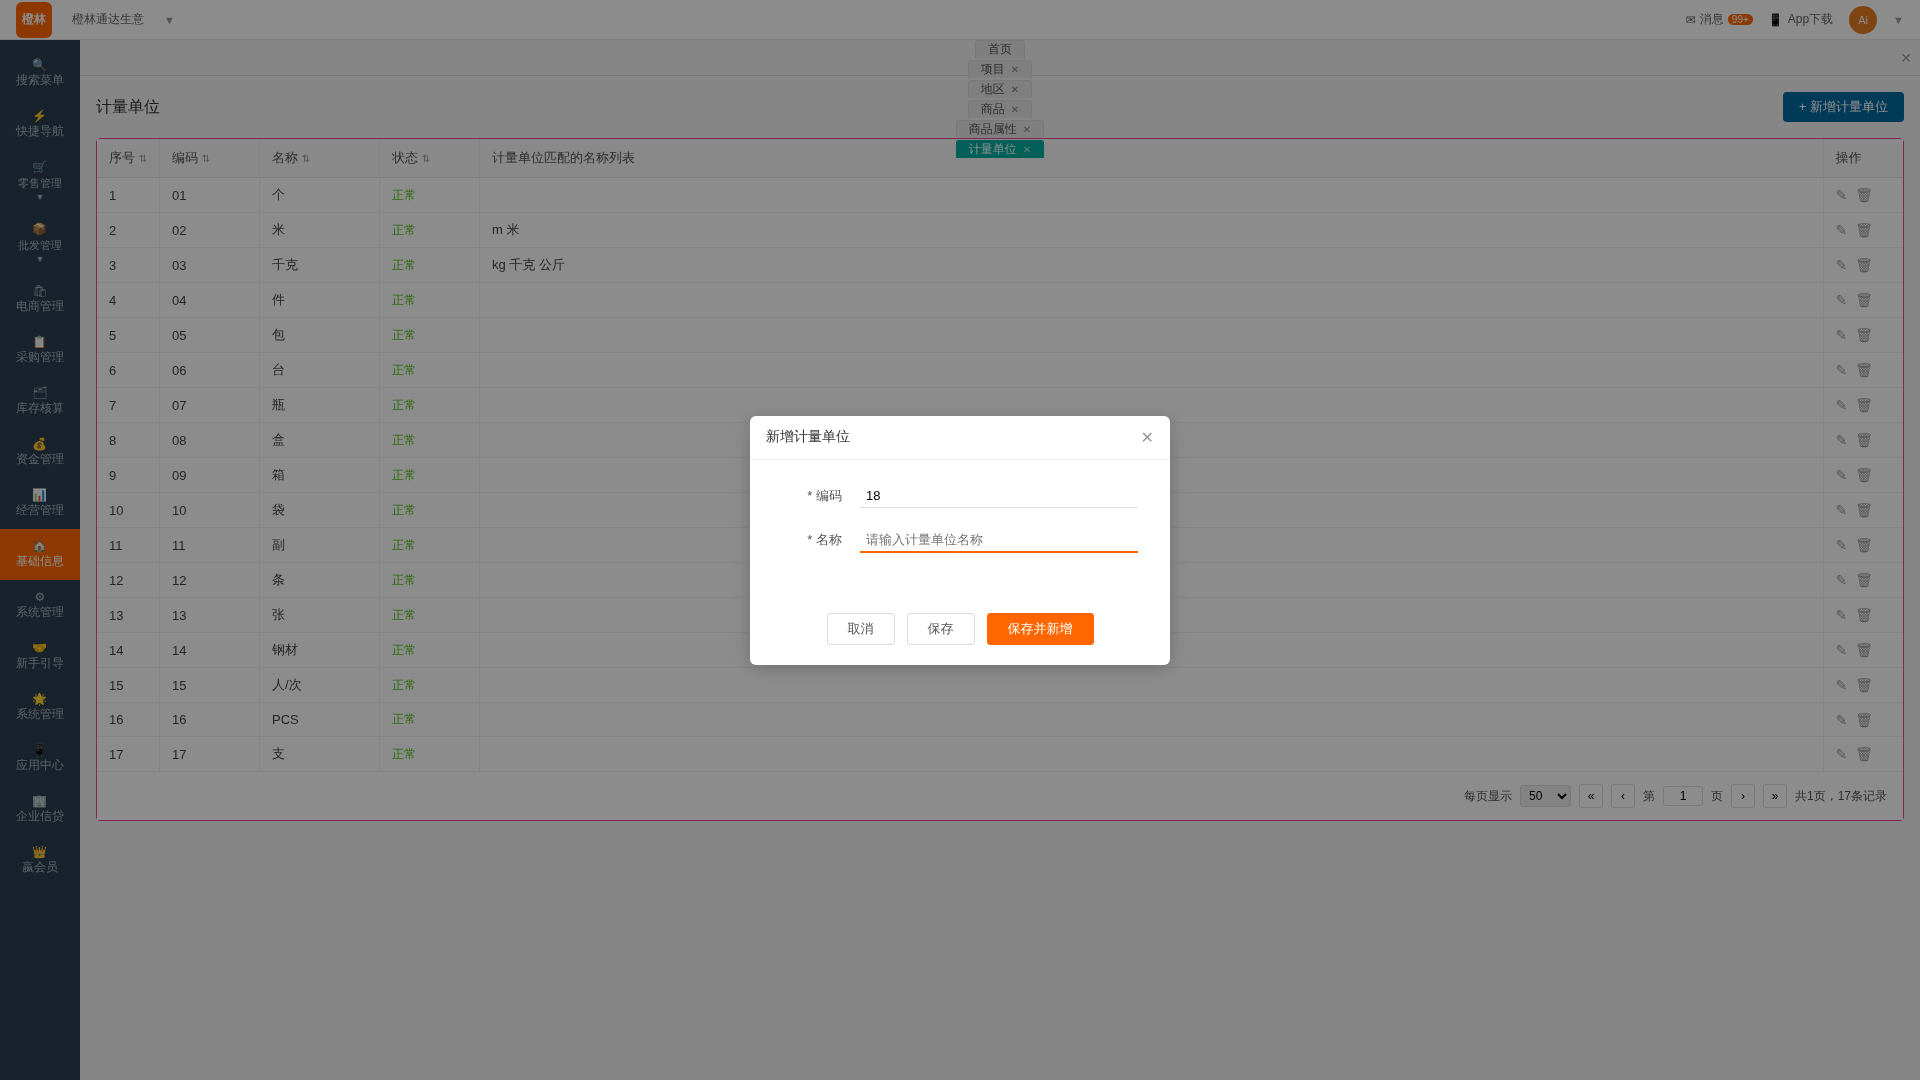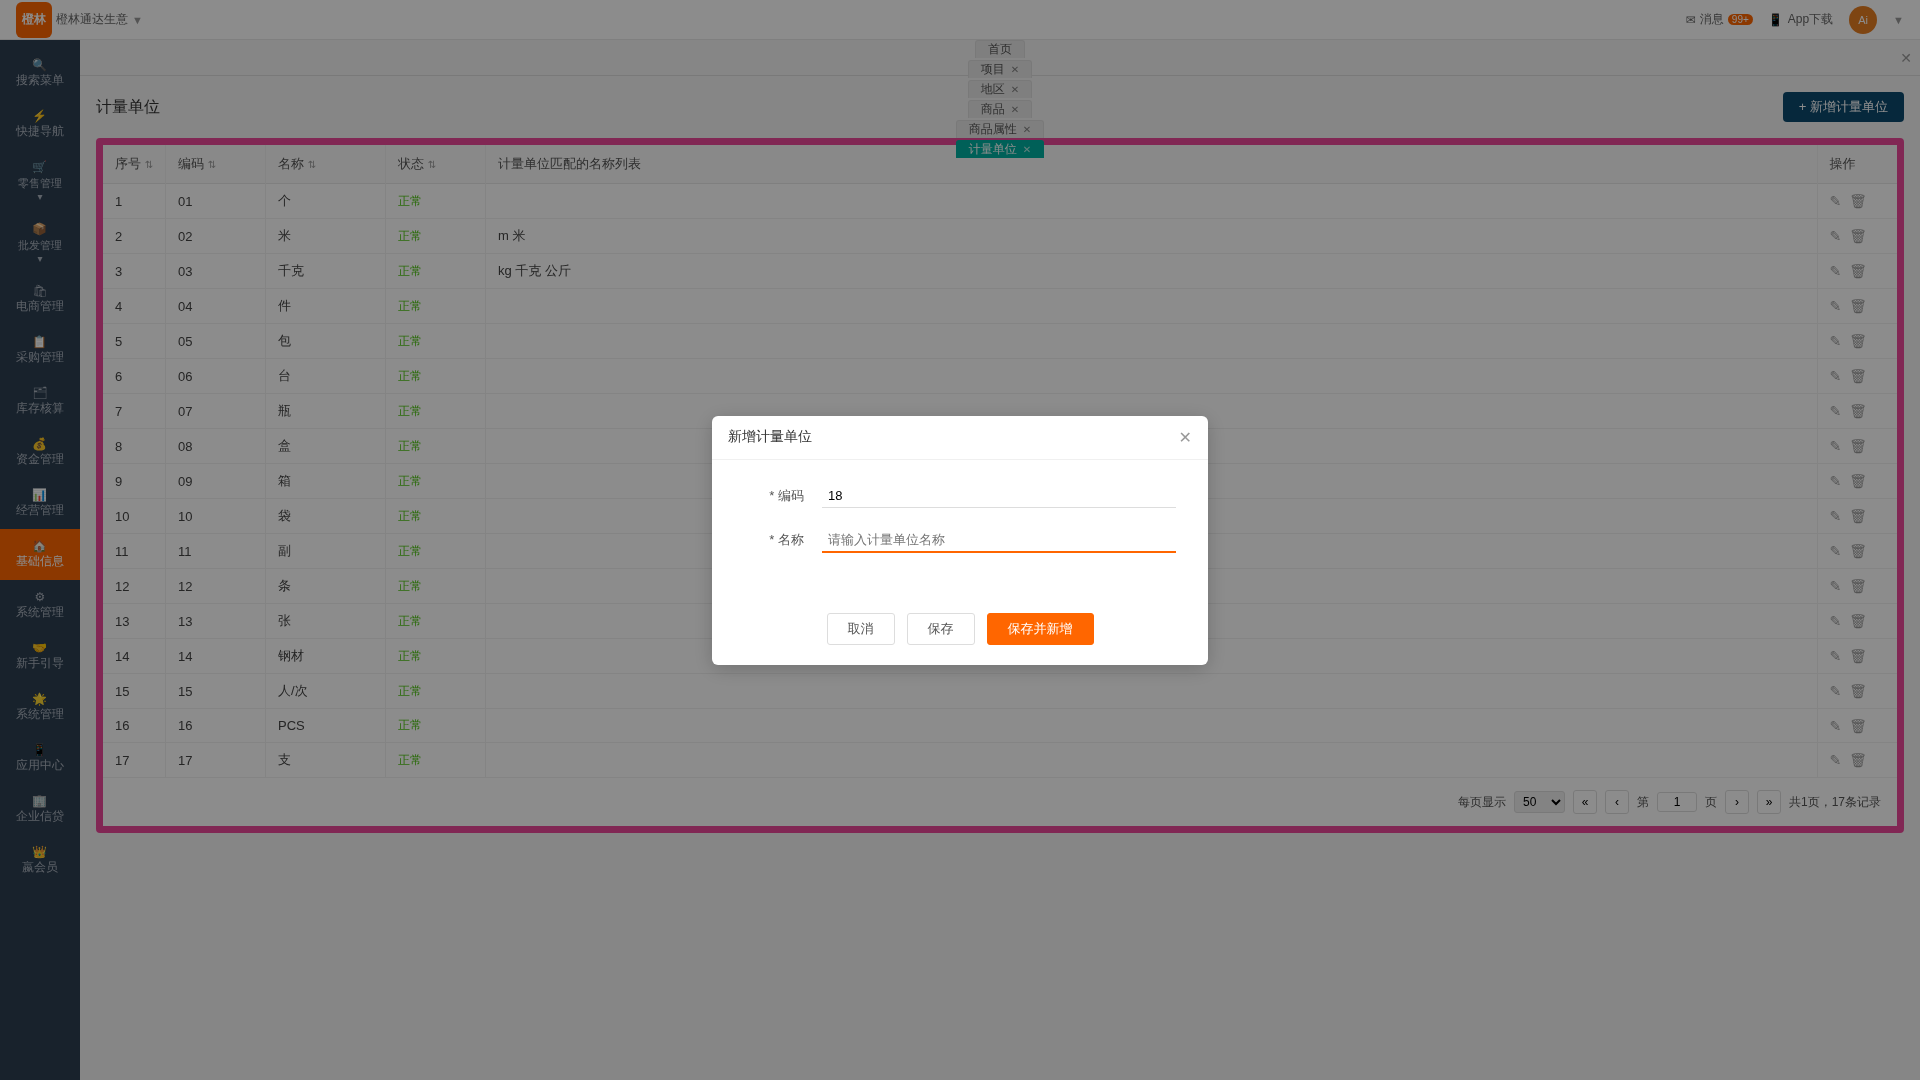--- a/index.html
+++ b/index.html
@@ -11,21 +11,21 @@
       background: #fff;
       display: flex;
       align-items: center;
       justify-content: space-between;
       padding: 0 16px;
       border-bottom: 1px solid #e8e8e8;
     }
     .logo-area {
       display: flex;
       align-items: center;
-      gap: 4px;
+      gap: 20px;
     }
     .logo-icon {
       width: 36px;
       height: 36px;
       background: #f60;
       border-radius: 6px;
       display: flex;
       align-items: center;
       justify-content: center;
       color: #fff;
@@ -158,34 +158,34 @@
 
     
     .page-title-row {
       display: flex;
       align-items: center;
       justify-content: space-between;
       margin-bottom: 16px;
     }
     .page-title { font-size: 16px; font-weight: 500; color: #333; }
     .btn-add-new {
-      background: #0c4a6e;
+      background: #0369a1;
       color: #fff;
       border: none;
       padding: 6px 16px;
       border-radius: 4px;
       cursor: pointer;
       font-size: 13px;
     }
 
     
     .table-wrapper {
       background: #fff;
       border-radius: 4px;
-      border: 7px solid #ec4899;
+      border: 1px solid #ec4899;
     }
     table {
       width: 100%;
       border-collapse: collapse;
       font-size: 13px;
     }
     thead tr {
       background: #fafafa;
       border-bottom: 1px solid #e8e8e8;
     }
@@ -266,21 +266,21 @@
       width: 100%; height: 100%;
       background: rgba(0,0,0,0.45);
       z-index: 1000;
       display: flex;
       align-items: center;
       justify-content: center;
     }
     .modal {
       background: #fff;
       border-radius: 6px;
-      width: 496px;
+      width: 420px;
       box-shadow: 0 4px 20px rgba(0,0,0,0.2);
       overflow: hidden;
     }
     .modal-header {
       display: flex;
       align-items: center;
       justify-content: space-between;
       padding: 12px 16px;
       border-bottom: 1px solid #f0f0f0;
     }

